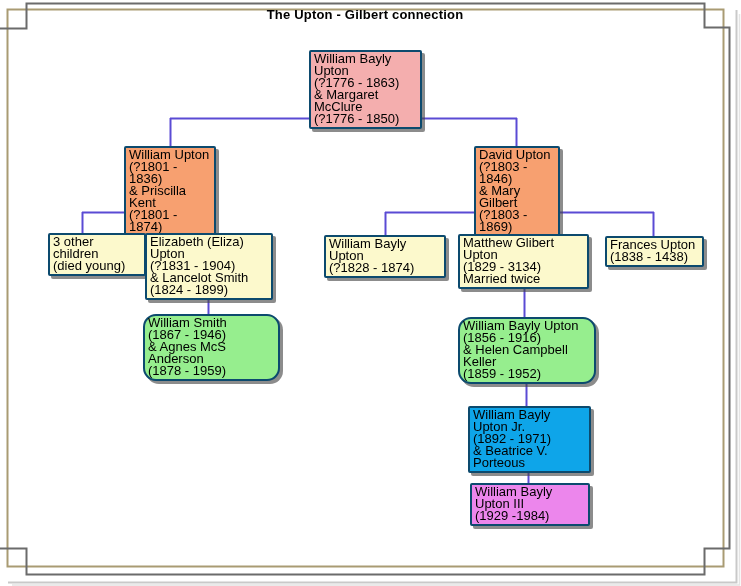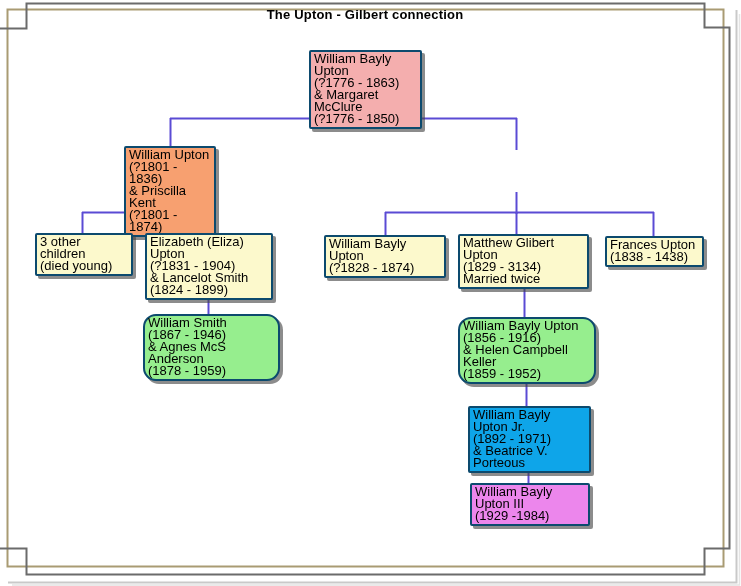--- a/index.html
+++ b/index.html
@@ -90,22 +90,26 @@
   <div class="node c-pink" style="left:309px; top:50px;  width:113px;">William Bayly Upton
 (?1776 - 1863)
 &amp; Margaret McClure
 (?1776 - 1850)</div>
 
   <div class="node c-orange" style="left:124px; top:146px; width:92px;">William Upton
 (?1801 - 1836)
 &amp; Priscilla Kent
 (?1801 - 1874)</div>
 
+  <div class="node c-orange" style="left:474px; top:146px; width:86px;">David Upton
+(?1803 - 1846)
+&amp; Mary Gilbert
+(?1803 - 1869)</div>
 
-  <div class="node c-yellow" style="left:35px;  top:233px; width:98px;">3 other children
+  <div class="node c-yellow" style="left:48px;  top:233px; width:98px;">3 other children
 (died young)</div>
 
   <div class="node c-yellow" style="left:145px; top:233px; width:128px;">Elizabeth (Eliza) Upton
 (?1831 - 1904)
 &amp; Lancelot Smith
 (1824 - 1899)</div>
 
   <div class="node c-green" style="left:143px; top:314px; width:137px;">William Smith
 (1867 - 1946)
 &amp; Agnes McS Anderson

